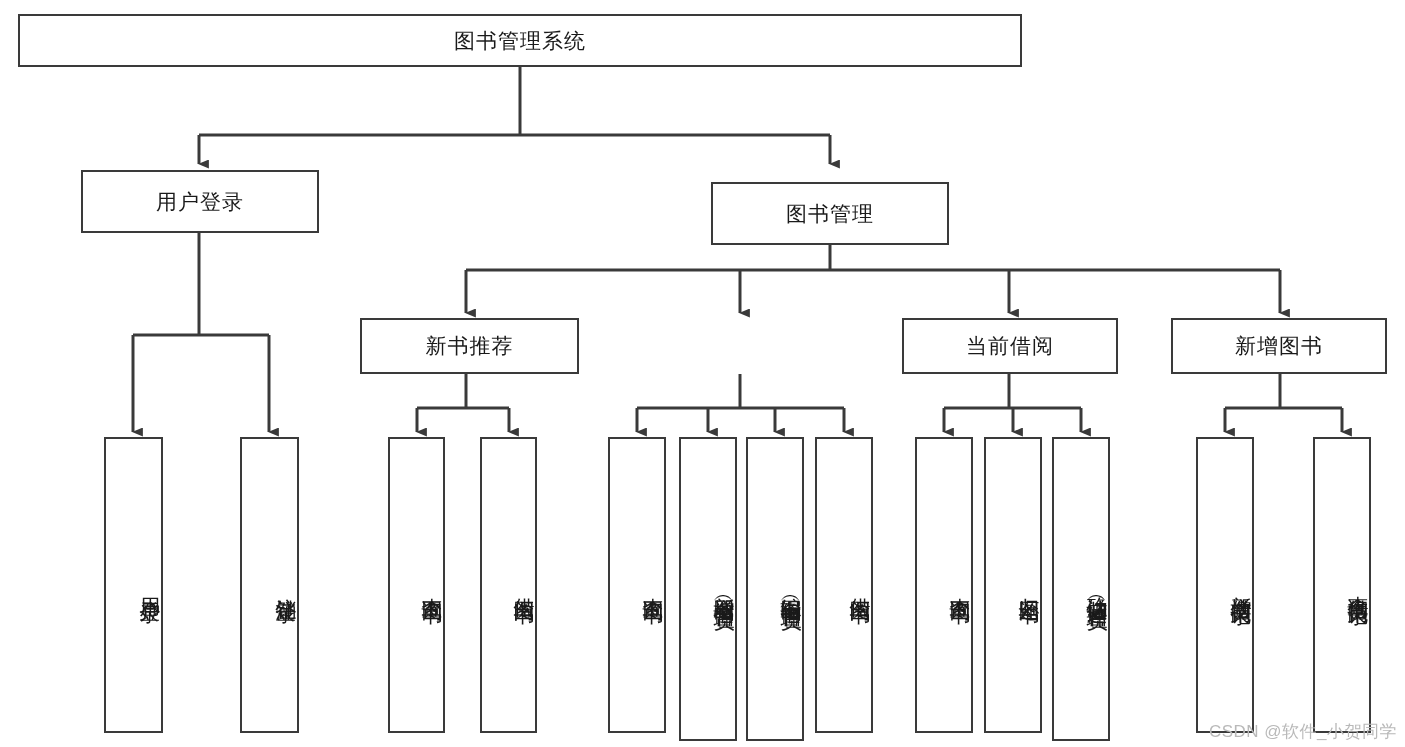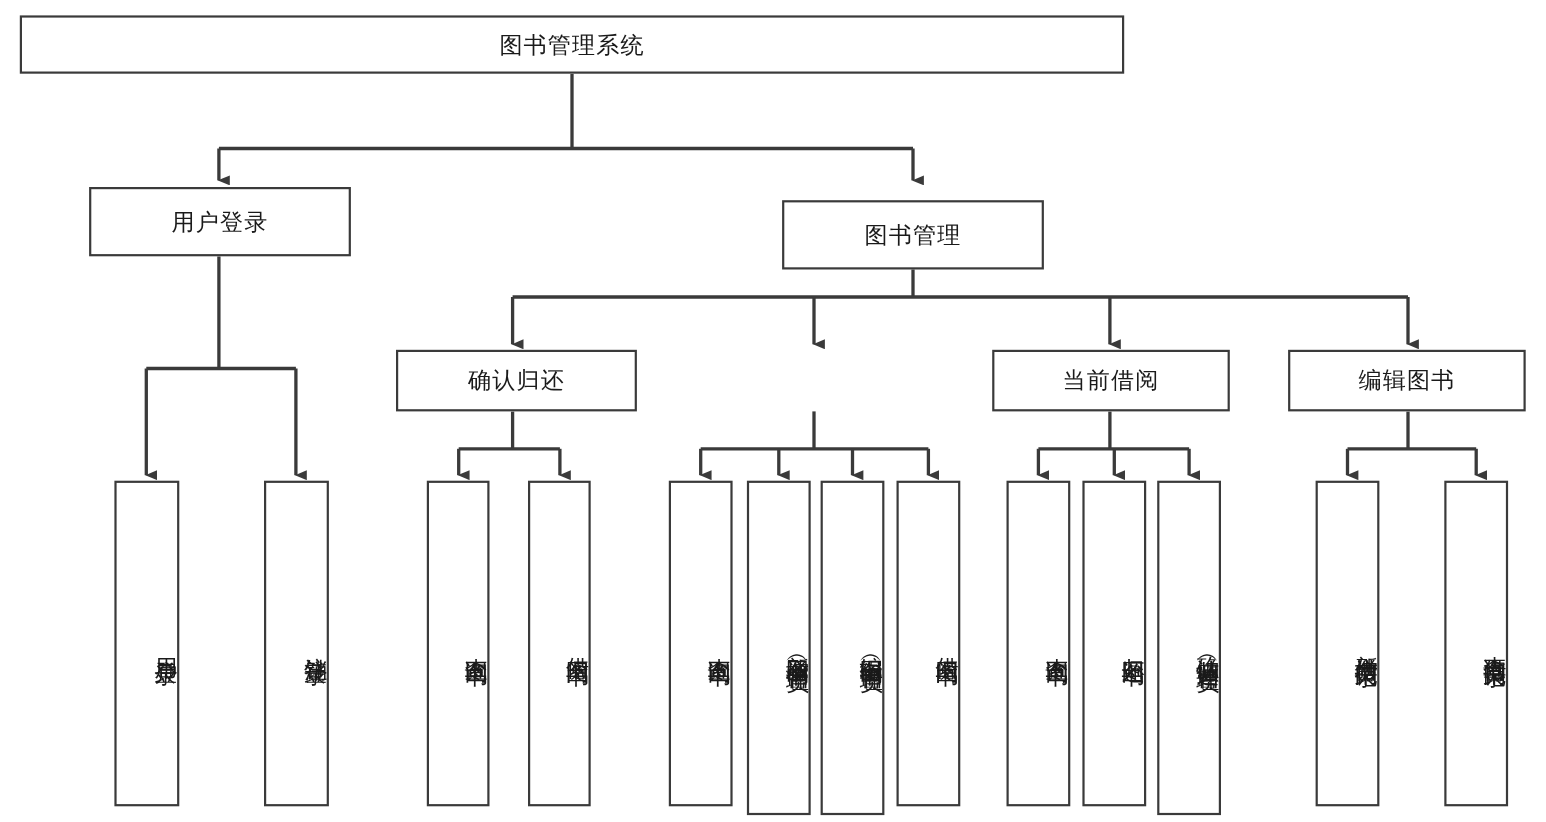--- a/index.html
+++ b/index.html
@@ -127,27 +127,27 @@
   </div>
 
   <div class="node horiz" style="left:81px; top:170px; width:238px; height:63px;">
     <span class="node-label">用户登录</span>
   </div>
   <div class="node horiz" style="left:711px; top:170px; width:238px; height:63px;margin-top:12px;">
     <span class="node-label">图书管理</span>
   </div>
 
   <div class="node horiz" style="left:360px; top:318px; width:219px; height:56px;">
-    <span class="node-label">确认归还</span>
+    <span class="node-label">新书推荐</span>
   </div>
   <div class="node horiz" style="left:902px; top:318px; width:216px; height:56px;">
     <span class="node-label">当前借阅</span>
   </div>
   <div class="node horiz" style="left:1171px; top:318px; width:216px; height:56px;">
-    <span class="node-label">编辑图书</span>
+    <span class="node-label">新增图书</span>
   </div>
 
   <div class="node vert" style="left:104px; top:437px; width:59px; height:296px;">
     <span class="node-label">用户登录</span>
   </div>
   <div class="node vert" style="left:240px; top:437px; width:59px; height:296px;">
     <span class="node-label">注销登录</span>
   </div>
   <div class="node vert" style="left:388px; top:437px; width:57px; height:296px;">
     <span class="node-label">查询图书</span>
@@ -176,14 +176,15 @@
   <div class="node vert" style="left:1052px; top:437px; width:58px; height:304px;">
     <span class="node-label">确认归还（管理员）</span>
   </div>
   <div class="node vert" style="left:1196px; top:437px; width:58px; height:296px;">
     <span class="node-label">新增借阅记录</span>
   </div>
   <div class="node vert" style="left:1313px; top:437px; width:58px; height:296px;">
     <span class="node-label">查询借阅记录</span>
   </div>
 
+  <div class="watermark">CSDN @软件_小贺同学</div>
 
 </div>
 
 </body></html>

